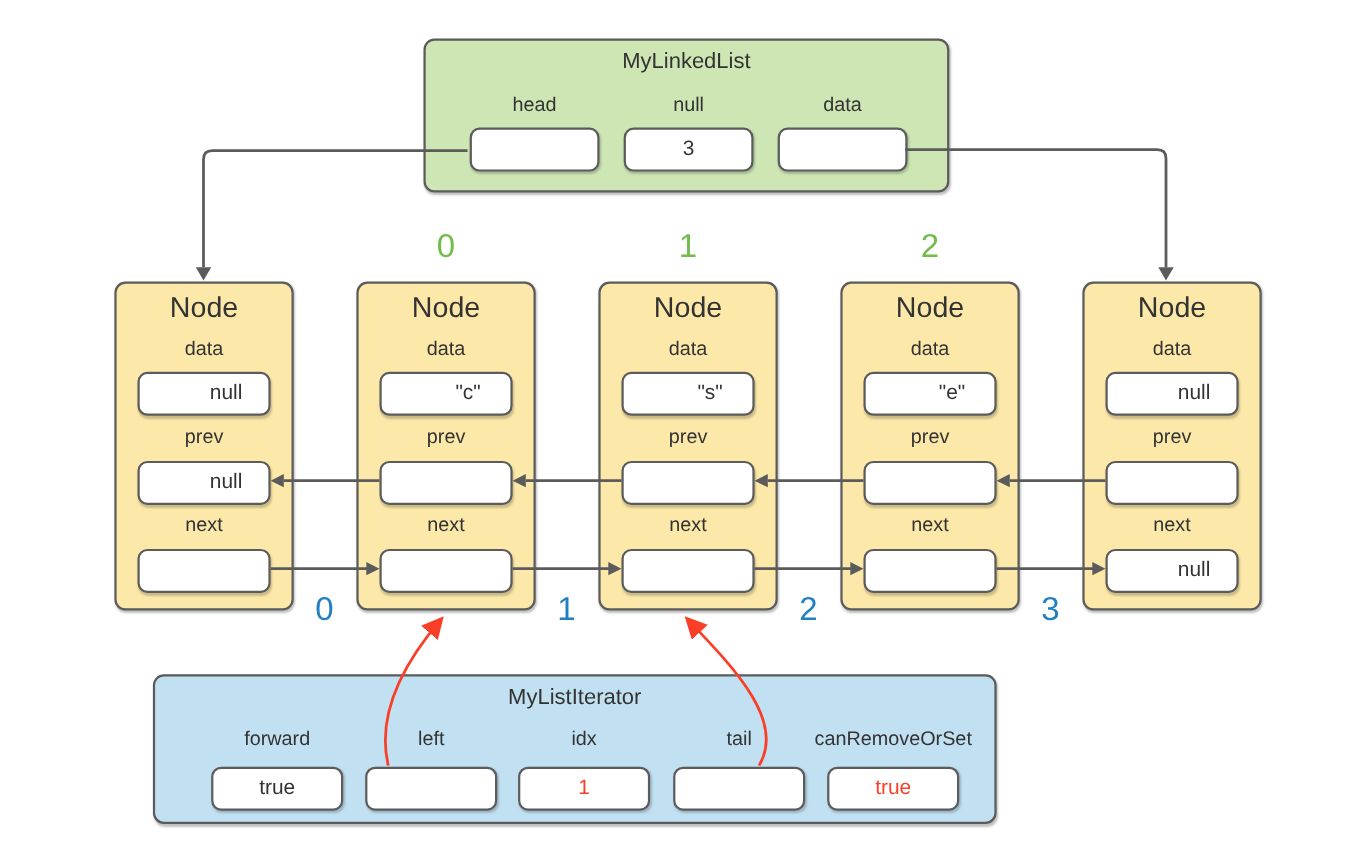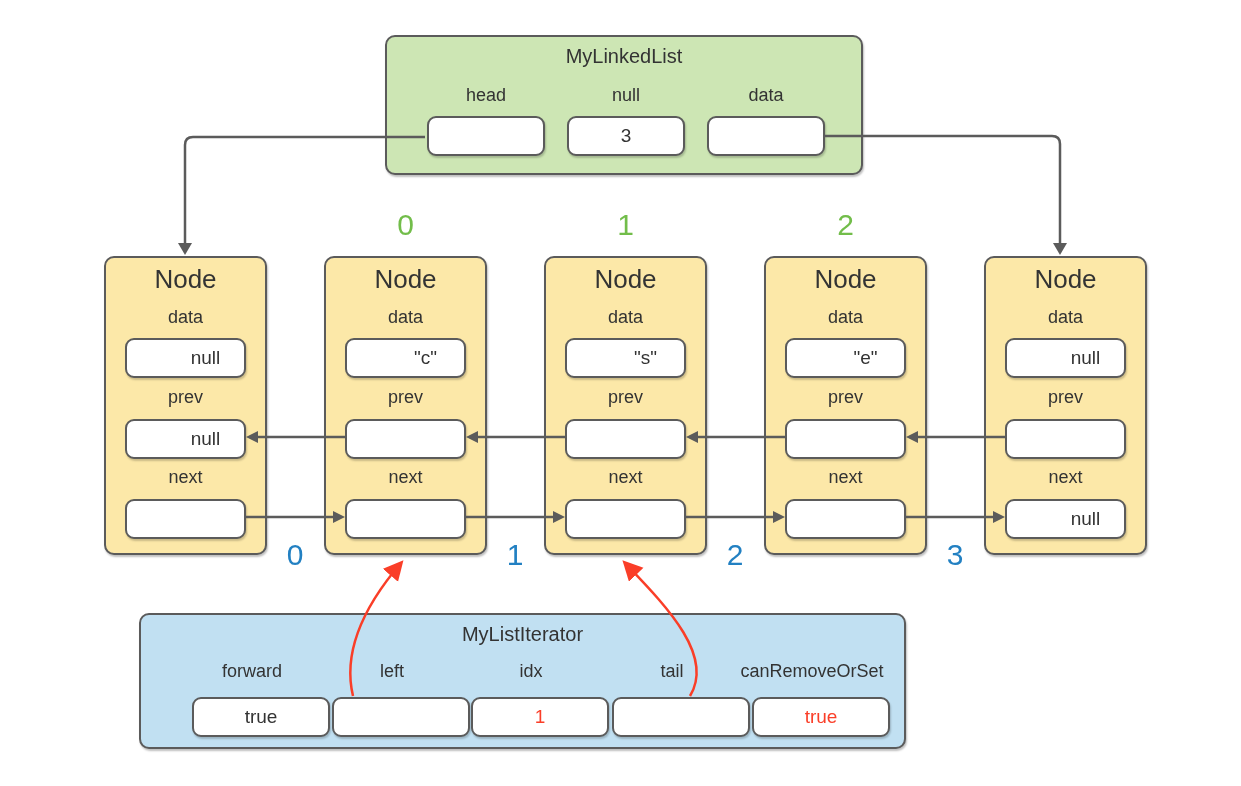--- a/index.html
+++ b/index.html
@@ -47,21 +47,21 @@
     box-shadow:1px 2px 2px rgba(0,0,0,0.2);padding-left:40px;}
 
   .idx-top{position:absolute;top:208px;width:163px;text-align:center;
     font-size:30px;color:var(--index-green);z-index:2;}
   .idx-bottom{position:absolute;top:538px;width:60px;text-align:center;
     font-size:30px;color:var(--index-blue);z-index:2;}
   .red{color:var(--highlight-red);}
 
   .iter-group{position:absolute;width:120px;}
   .iter-group .flabel{width:200px;left:-40px;top:46px;}
-  .iter-group .vbox{top:82px;width:138px;}
+  .iter-group .vbox{top:82px;width:120px;}
 </style>
 </head>
 <body>
 
 <div class="canvas">
 
   <svg class="overlay" viewBox="0 0 1241 786" xmlns="http://www.w3.org/2000/svg">
     <defs>
       <marker id="redhead" markerWidth="9" markerHeight="9" refX="6.5" refY="4" orient="auto">
         <path d="M0,0 L8,4 L0,8 Z" class="rhead"></path>

